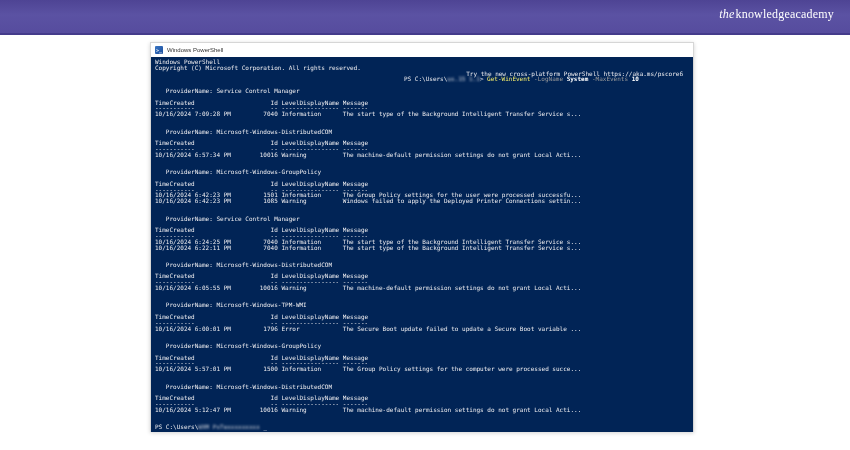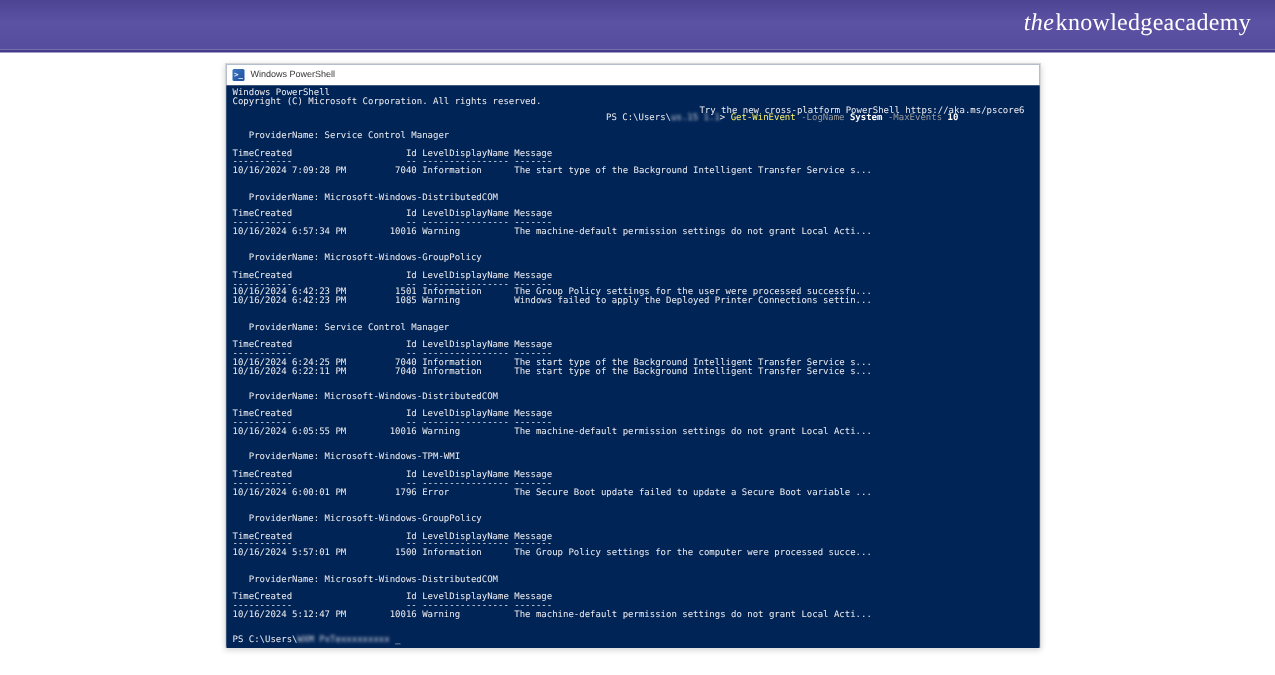--- a/index.html
+++ b/index.html
@@ -7,21 +7,21 @@
     font-family: "Liberation Sans", sans-serif; }
 
   
   .brand-header {
     position: absolute; left: 0; top: 0; width: 850px; height: 35px;
     background: linear-gradient(180deg, #4e4494 0%, #5b52a3 45%, #564c9e 100%);
     border-bottom: 2px solid #443b8b;
   }
   .brand-logo {
     position: absolute; right: 16px; top: 7px; color: #ffffff;
-    font-family: "Liberation Serif", serif; font-size: 16px; letter-spacing: 0.2px;
+    font-family: "Liberation Serif", serif; font-size: 12px; letter-spacing: 0.2px;
     white-space: nowrap;
   }
   .brand-logo .the { font-style: italic; font-weight: 400; margin-right: 1px; }
   .brand-logo .rest { font-weight: 400; }
 
   
   .term-window {
     position: absolute; left: 150px; top: 42px; width: 544px; height: 390px;
     border: 1px solid #d6d6d6; box-shadow: 0 1px 4px rgba(0,0,0,0.18);
     background: #012456;

